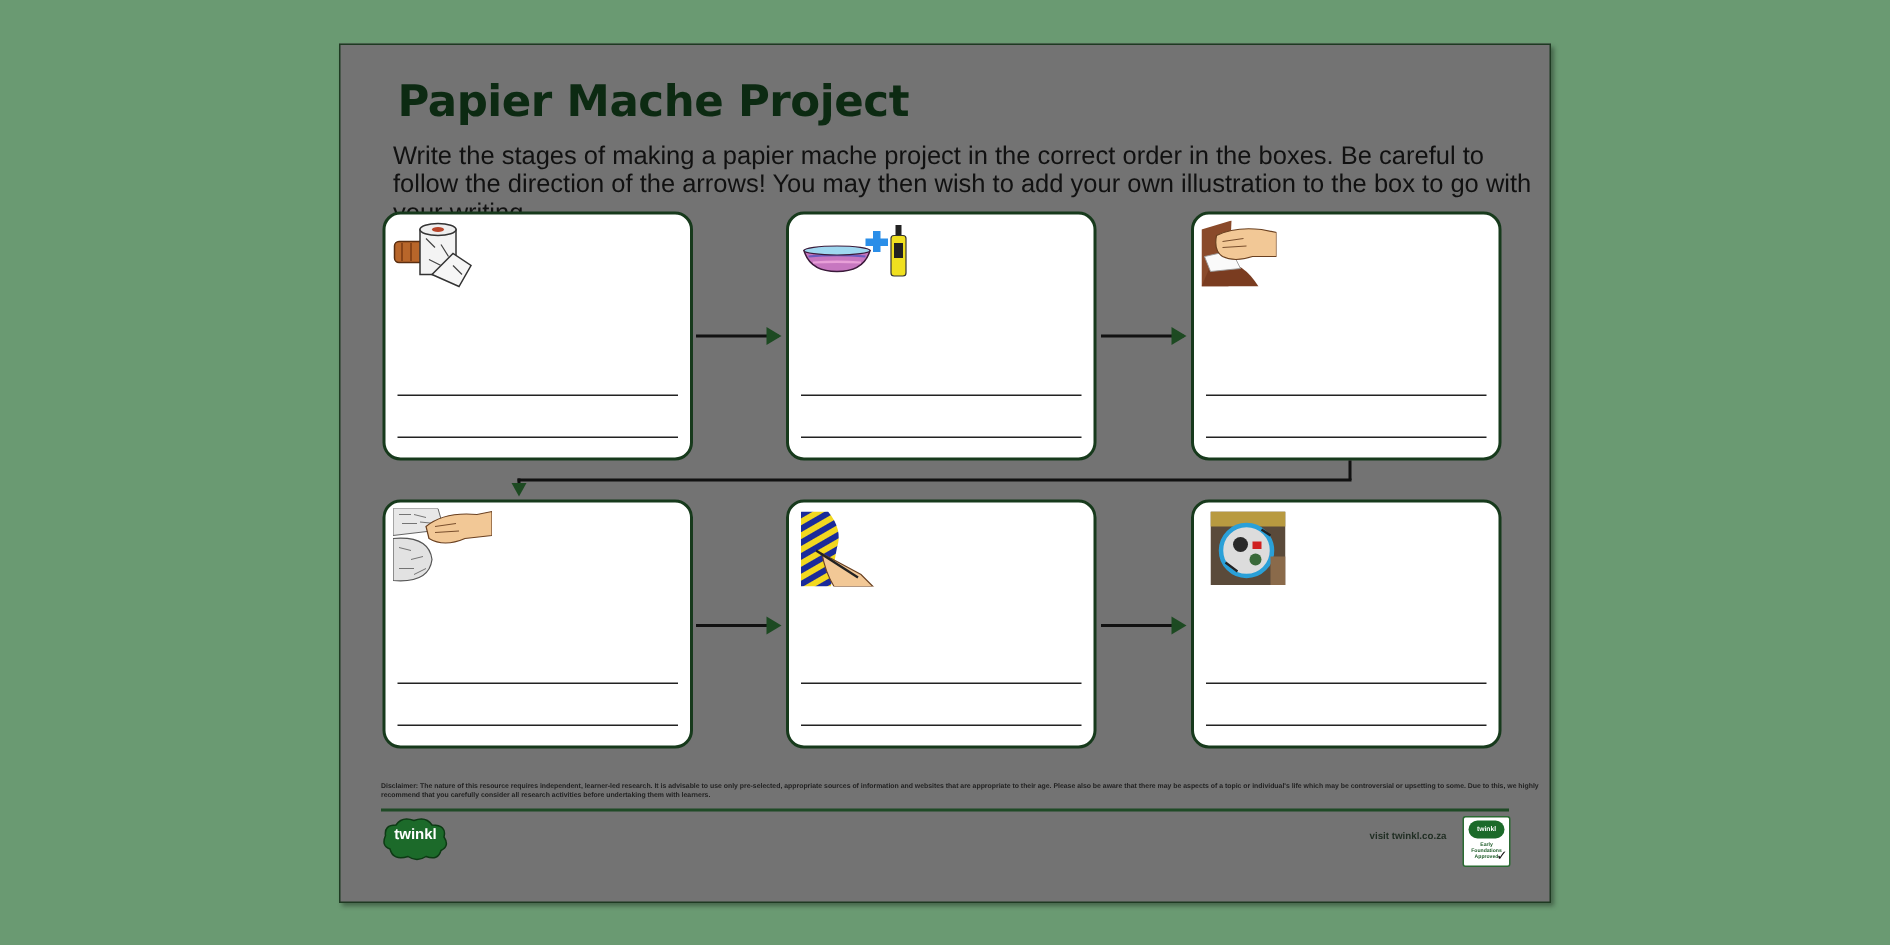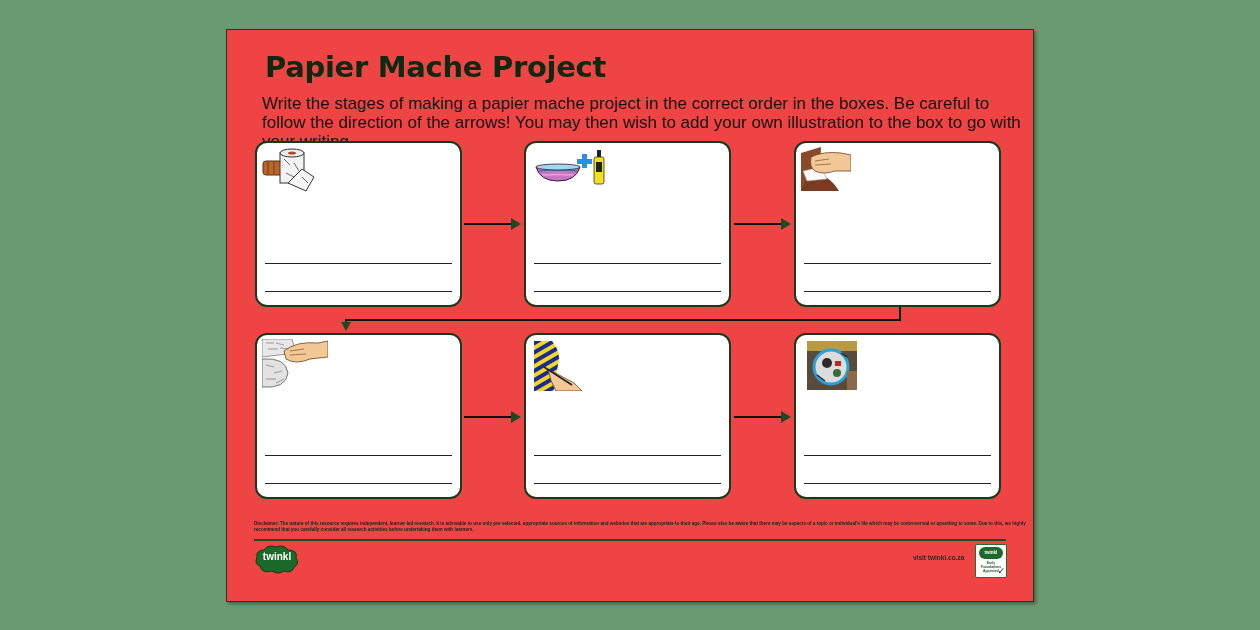--- a/index.html
+++ b/index.html
@@ -4,21 +4,21 @@
 <style>
   html, body { margin:0; padding:0; }
   body {
     width:1260px; height:630px; overflow:hidden;
     background:#6a9a72;
     font-family:"DejaVu Sans", sans-serif;
     position:relative;
   }
   .sheet {
     position:absolute; left:226px; top:29px; width:806px; height:571px;
-    background:#ef4444;
+    background:#737373;
     border:1.5px solid #1e3a22;
     box-shadow: 2px 2px 3px rgba(0,0,0,0.35);
   }
   .title {
     position:absolute; left:38px; top:20px;
     font-family:"DejaVu Sans", sans-serif;
     font-weight:bold; font-size:29px; color:#0c2a12;
     letter-spacing:-0.3px; white-space:nowrap;
   }
   .instructions {

